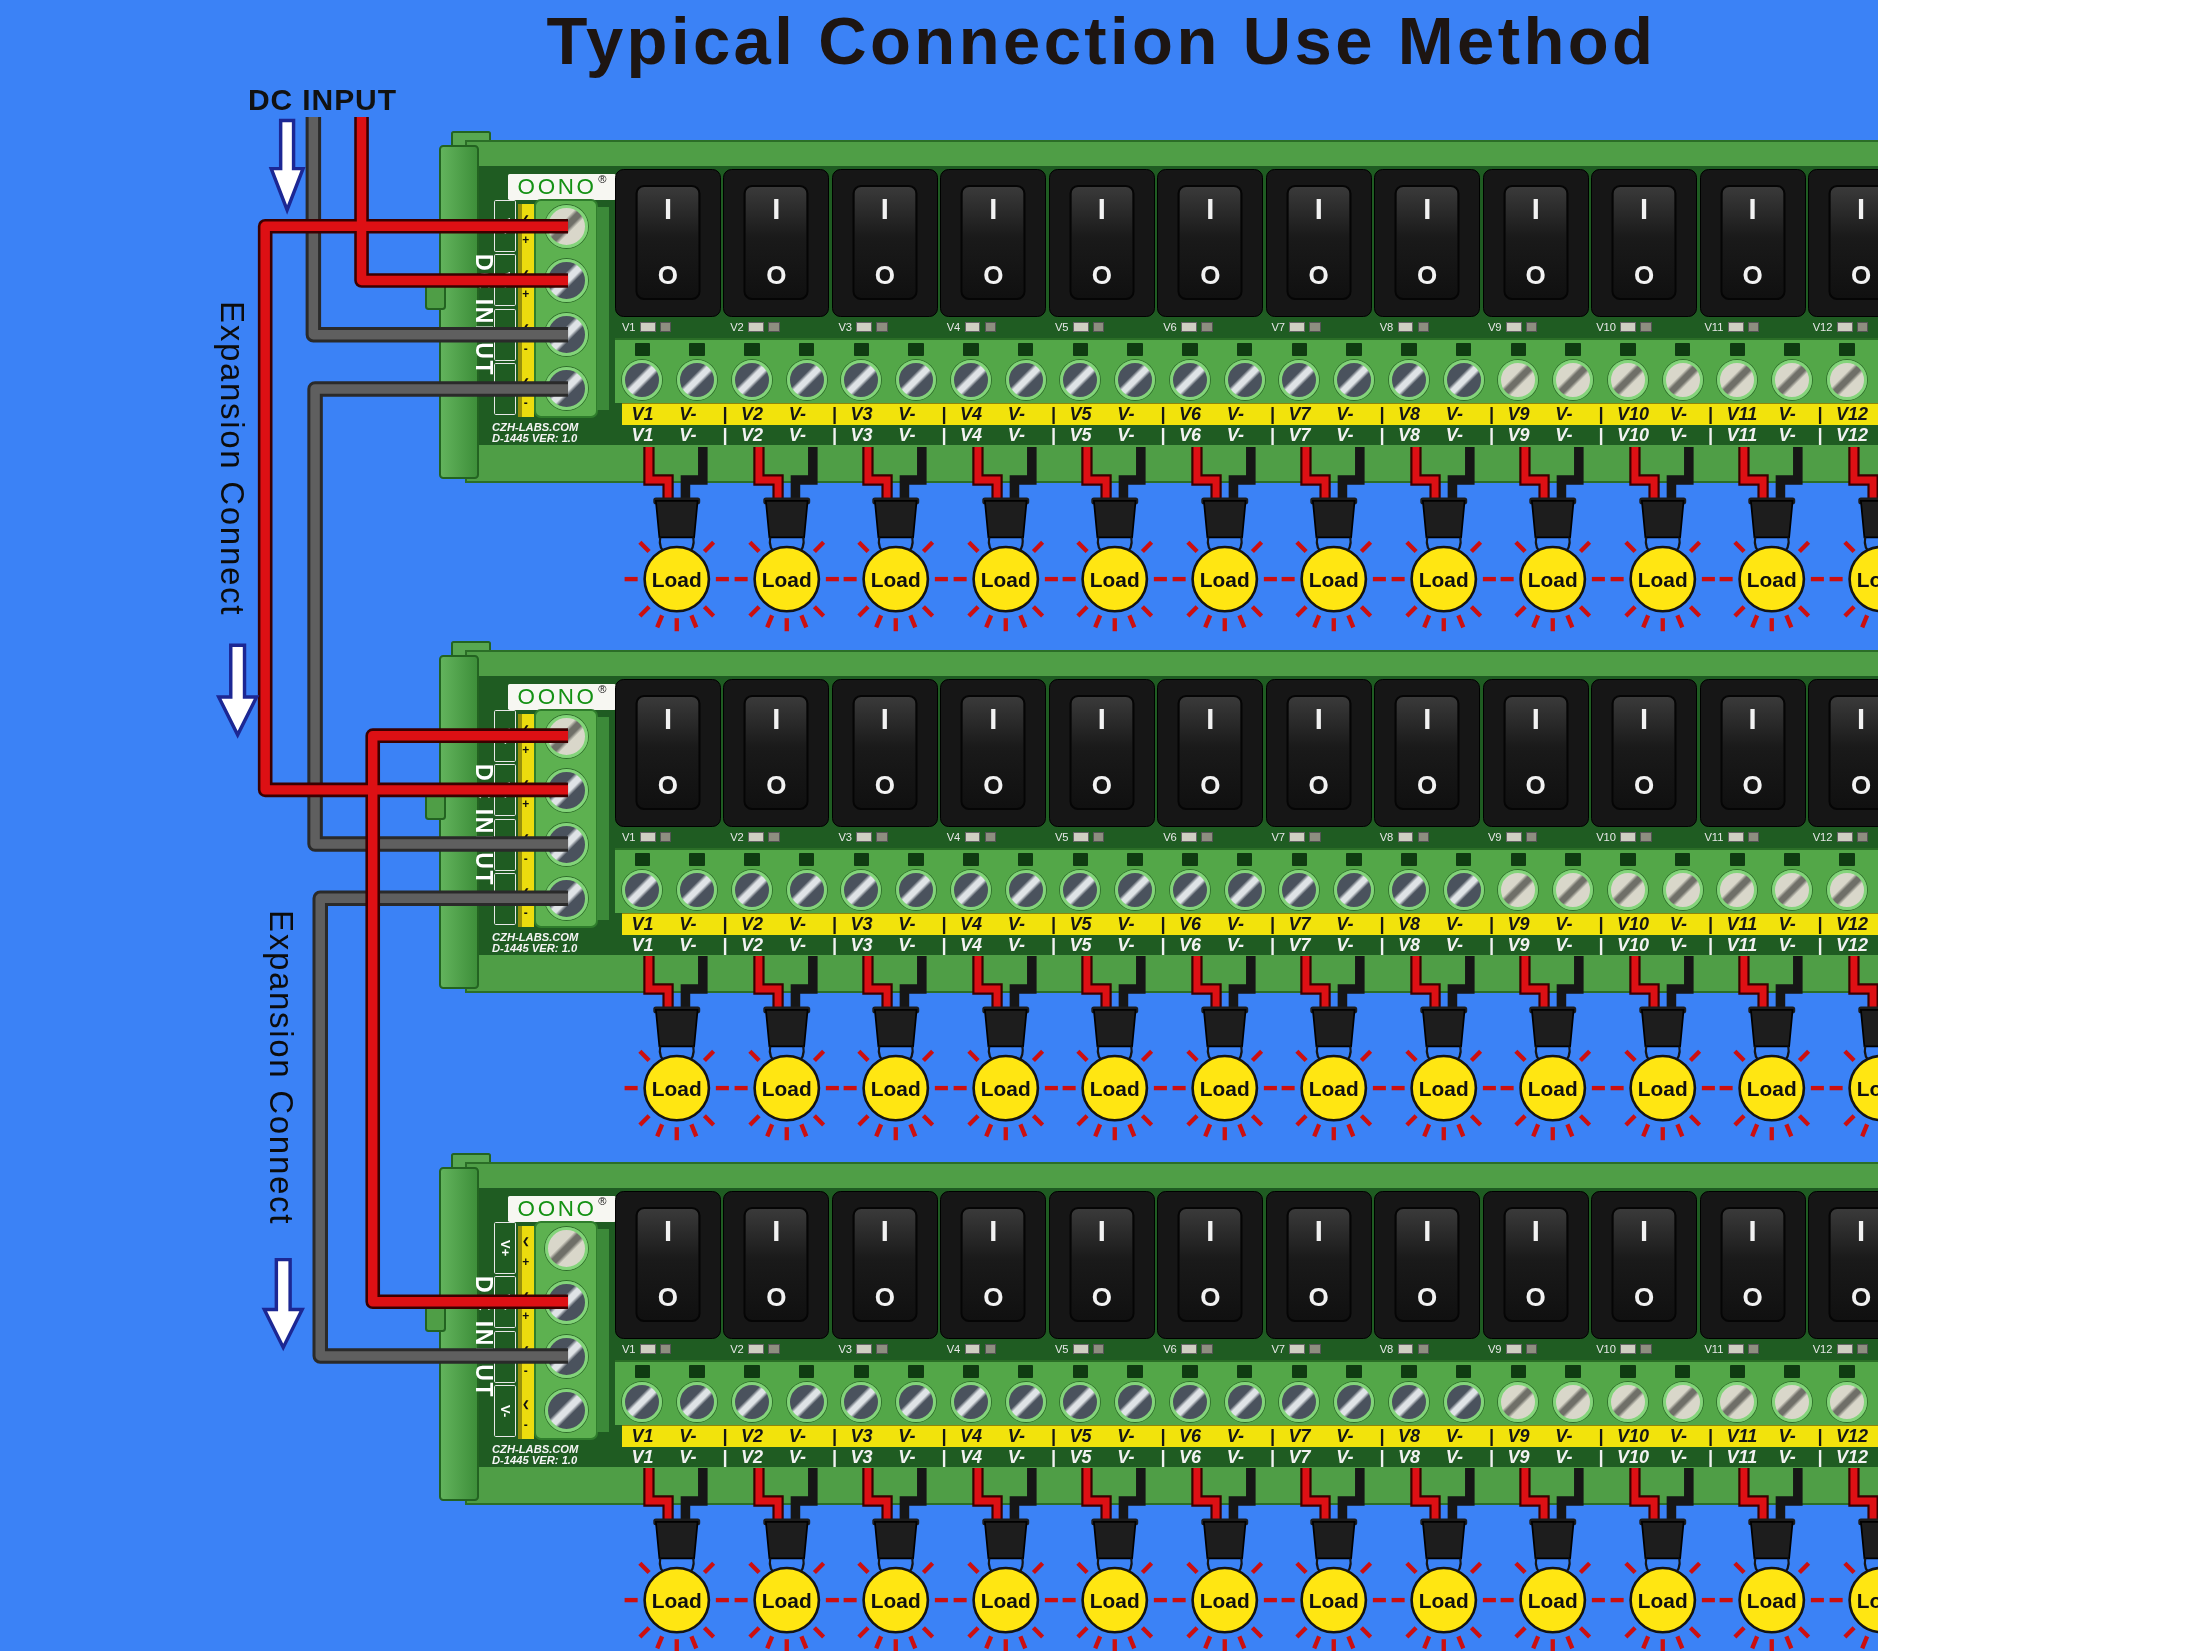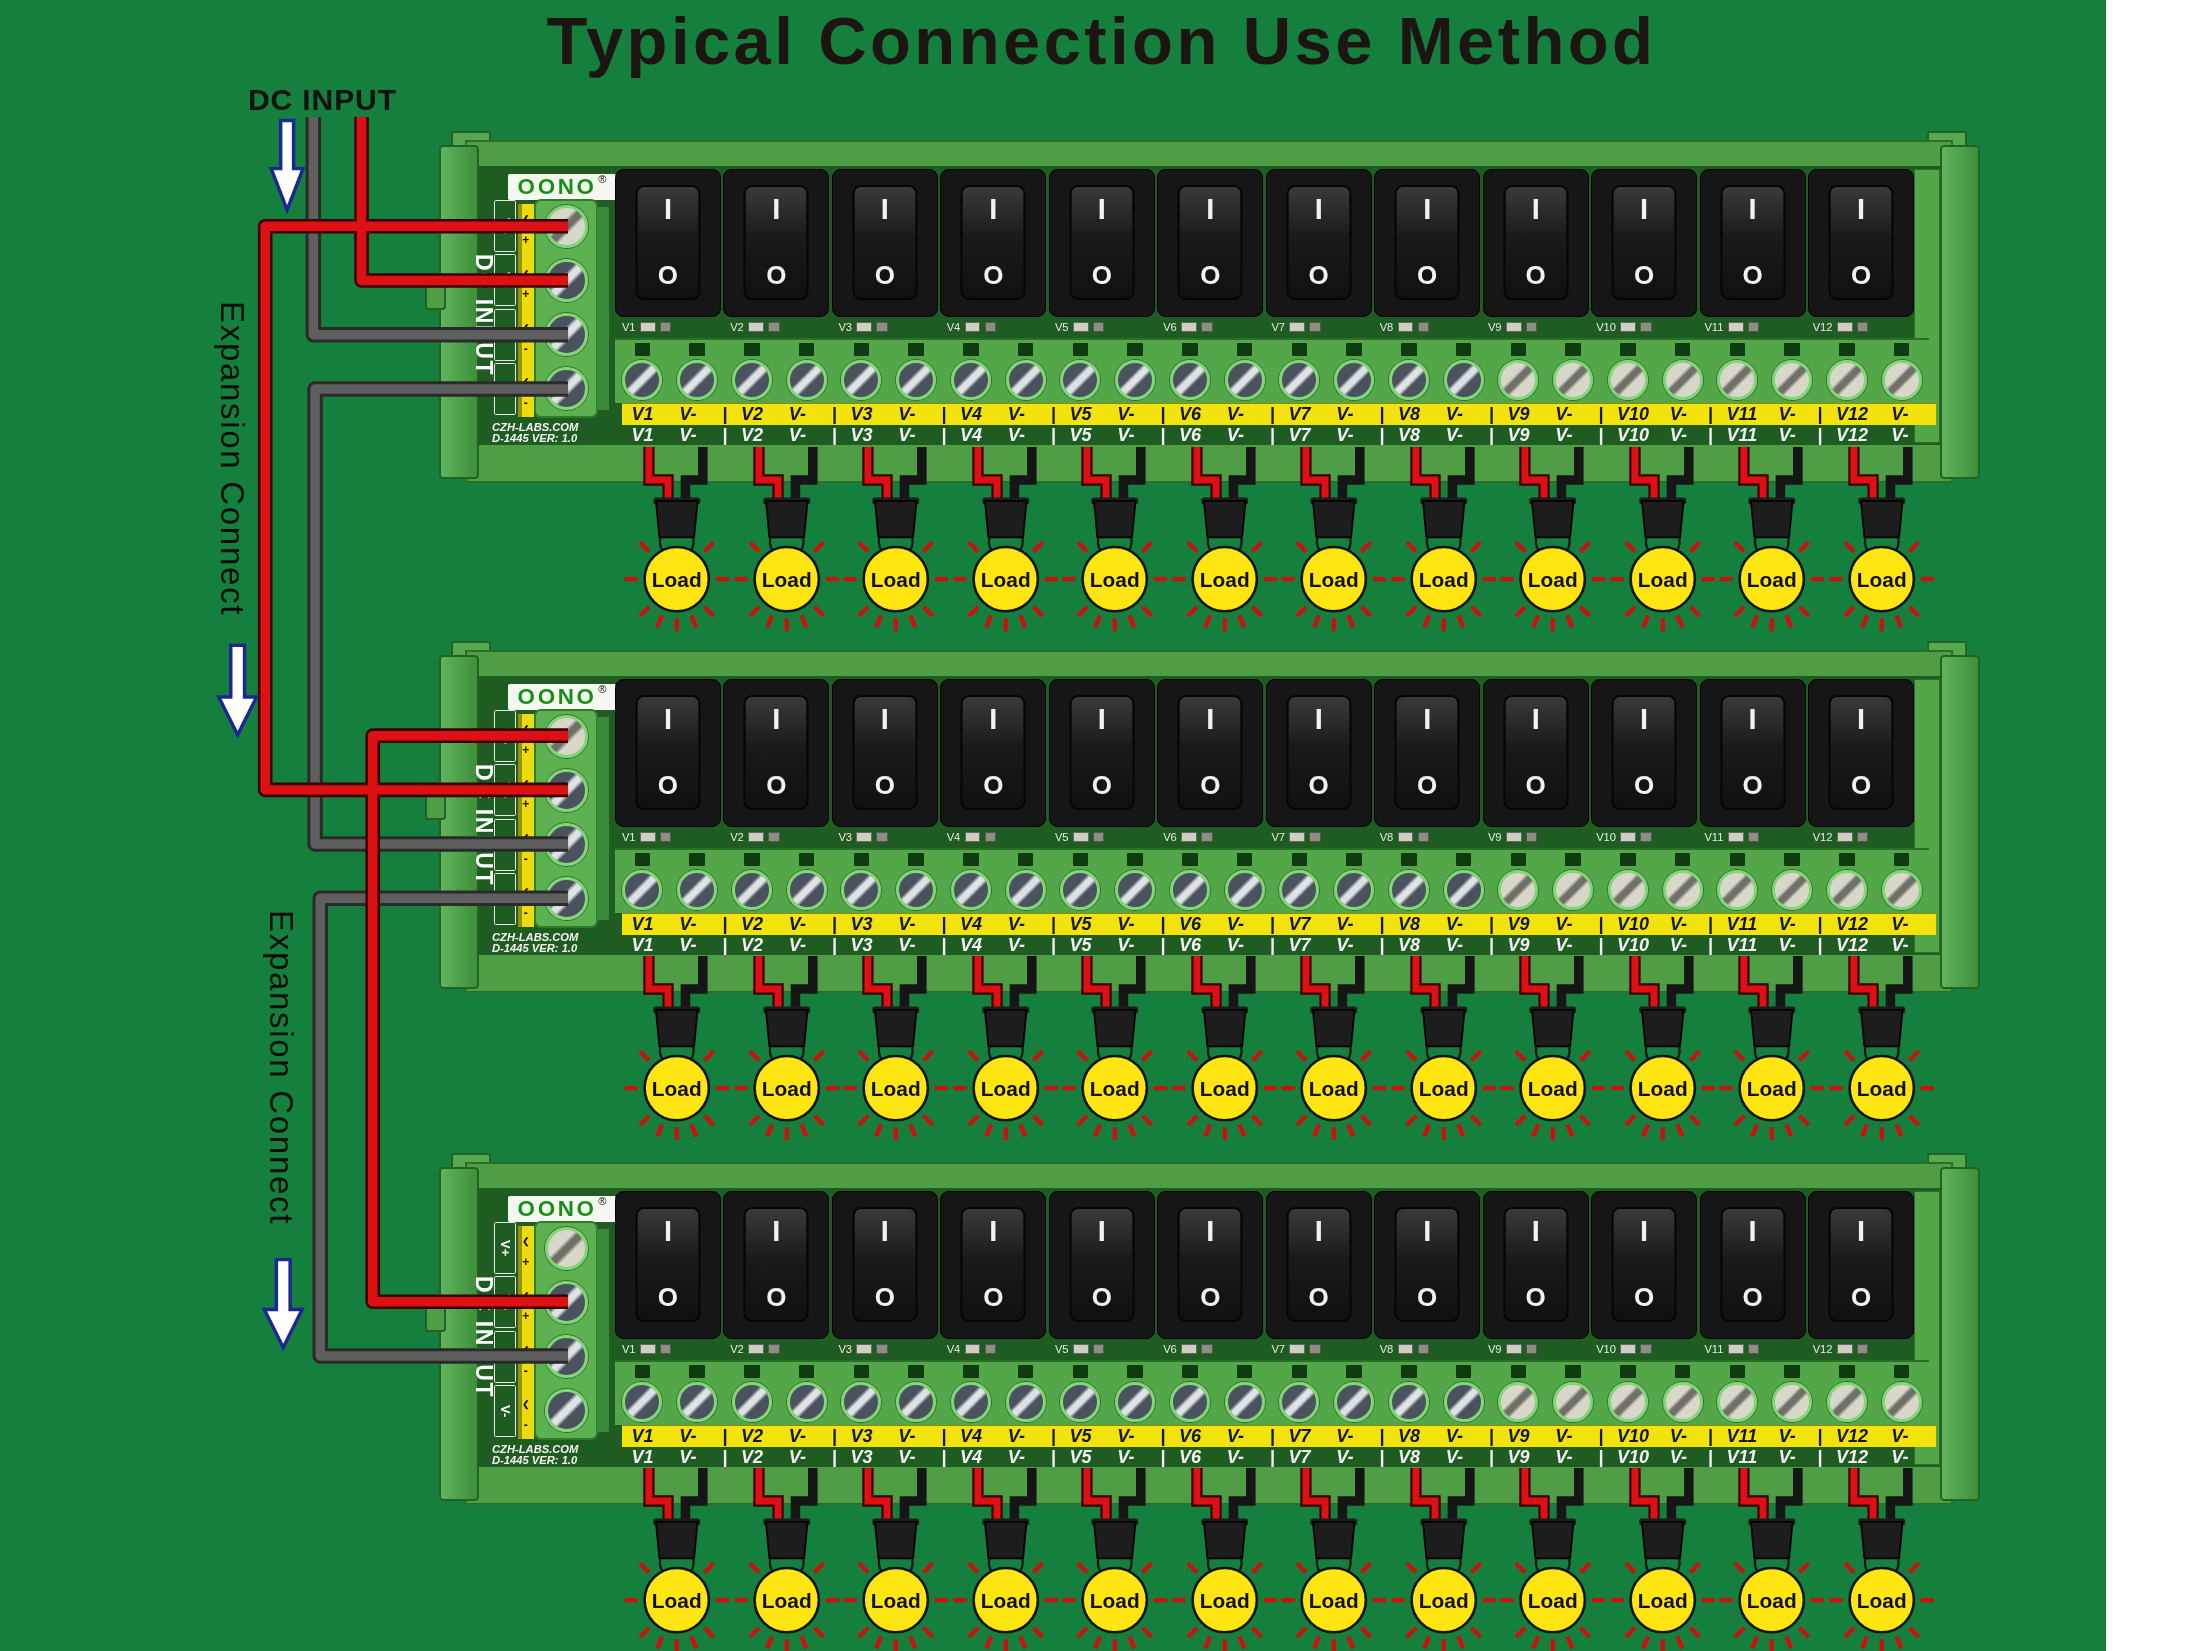--- a/index.html
+++ b/index.html
@@ -1,16 +1,16 @@
 <!DOCTYPE html>
 <html style="font-size:13.8px"><head>
 <meta charset="utf-8">
 <style>
   html,body{margin:0;padding:0;background:#fff;}
-  #stage{position:relative;width:2106px;height:1652px;background:#15803d;overflow:hidden;
+  #stage{position:relative;width:1878px;height:1652px;background:#3b82f6;overflow:hidden;
          font-family:"Liberation Sans",sans-serif;}
   .abs{position:absolute;}
 
   
   #page-title{left:0;top:1.7px;width:2203px;text-align:center;font-size:67px;font-weight:bold;
               letter-spacing:3.4px;color:#1d1512;}
   #dc-input-label{left:248px;top:83px;font-size:30px;font-weight:bold;color:#111;letter-spacing:0.9px;}
   .exp-label{writing-mode:vertical-rl;font-size:33px;color:#0c0c0c;letter-spacing:1.7px;}
   #exp-label-1{left:213px;top:301px;}
   #exp-label-2{left:262px;top:910px;}
@@ -25,21 +25,21 @@
   .bracket.right{left:1501px;}
   .top-tab{top:-8.6px;width:40px;height:19px;background:#58a751;border:2.6px solid #236321;box-sizing:border-box;border-radius:2.6px;}
   .top-tab.l{left:12px;} .top-tab.r{left:1488px;}
   .clip-tab{left:-13.8px;top:136px;width:20.6px;height:34px;background:#4f9e46;border:2.6px solid #236321;border-radius:3.4px;box-sizing:border-box;}
   .pcb{left:40px;top:26px;width:1461px;height:279px;background:#1f5c22;}
   .right-wall{left:1475px;top:29px;width:26px;height:274px;background:#53a748;border:1.7px solid #2b6e27;box-sizing:border-box;}
 
   
   .oono{left:69px;top:34px;width:108px;height:26px;background:#f7f7f2;display:flex;align-items:center;
         justify-content:center;border-radius:1.7px;}
-  .oono .b{font-size:22.4px;font-weight:bold;color:#149114;letter-spacing:2.6px;line-height:22.4px;}
+  .oono .b{font-size:22.4px;font-weight:normal;color:#149114;letter-spacing:2.6px;line-height:22.4px;}
   .oono .r{font-size:11.2px;color:#111;margin-left:1.7px;align-self:flex-start;line-height:11.2px;}
 
   
   .dc-side{left:34px;top:79px;width:24px;height:193px;writing-mode:vertical-rl;font-size:23px;font-weight:bold;
            color:#fff;letter-spacing:1.7px;text-align:center;}
   .vlabel{left:55px;width:22.4px;height:52px;writing-mode:vertical-rl;font-size:13px;font-weight:bold;color:#fff;
           border:1.7px solid #e8e8e8;box-sizing:border-box;display:flex;align-items:center;justify-content:center;border-radius:1.7px;}
   .ystrip-left{left:79px;top:64px;width:15.5px;height:213px;background:linear-gradient(90deg,#97900b 0 25%,#ecdc0e 25%);}
   .ysign{position:absolute;left:0;width:15.5px;text-align:center;font-weight:bold;color:#111;}
   .ysign.chev{font-size:8.6px;} .ysign.sig{font-size:12px;}

